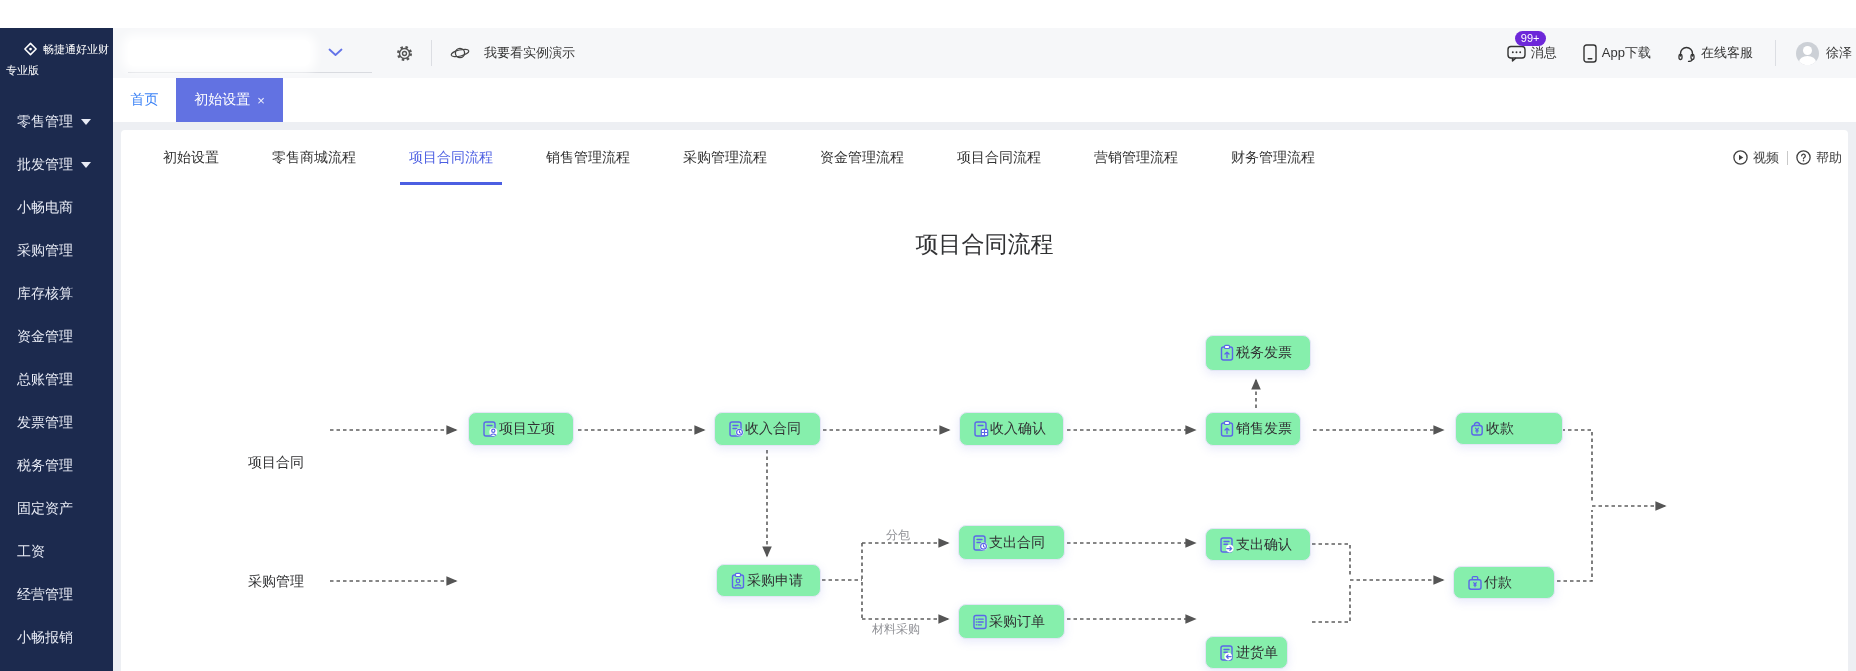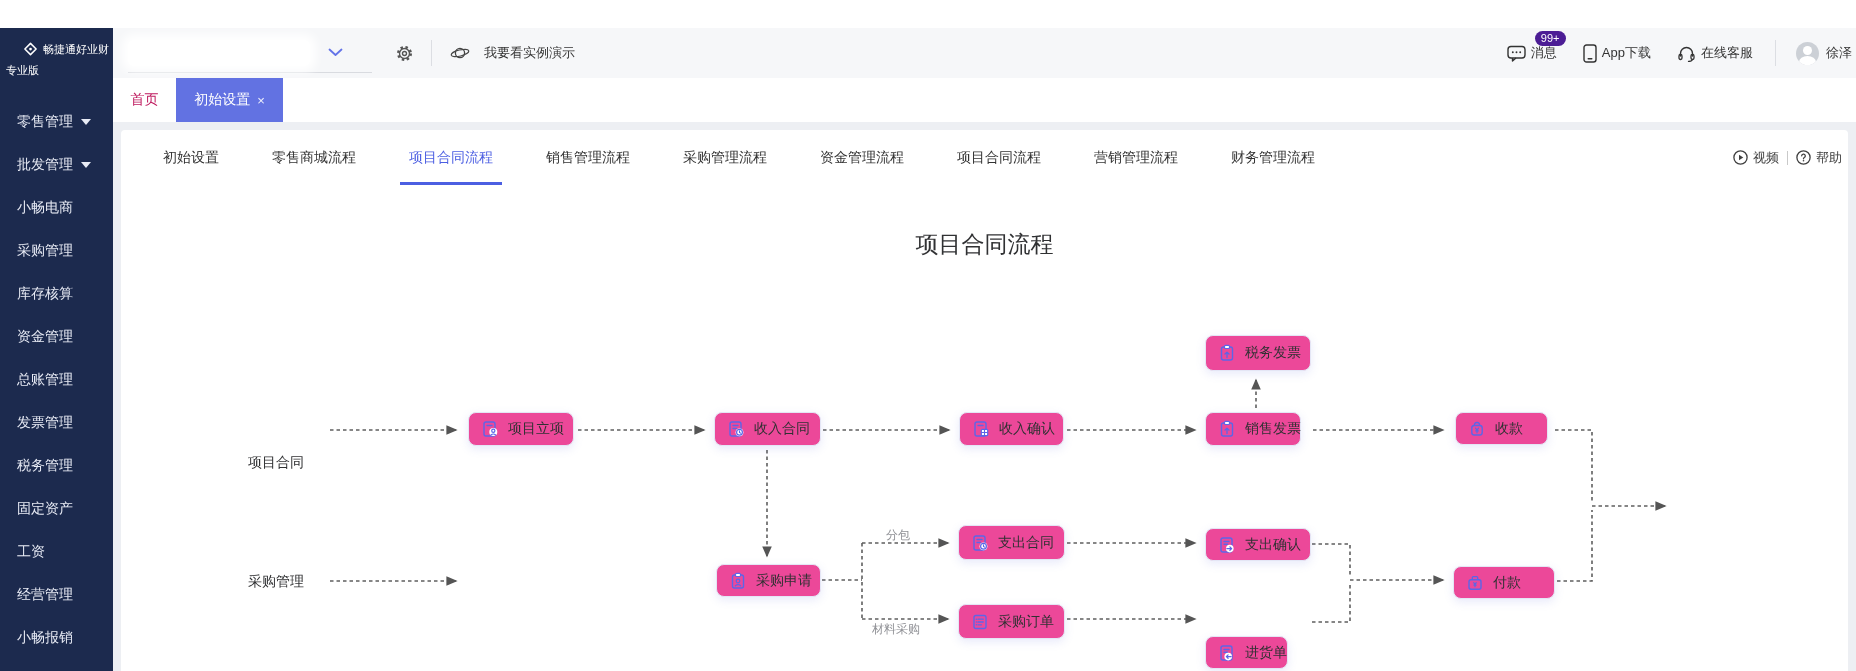--- a/index.html
+++ b/index.html
@@ -22,50 +22,50 @@
   
   .header { position:absolute; left:113px; top:28px; right:0; height:50px; background:#f6f7f9; display:flex; align-items:center; }
   .org-select { position:relative; width:244px; height:40px; margin-left:15px; border-bottom:1px solid #d9dbe0; display:flex; align-items:center; }
   .censor-blob { width:182px; height:26px; background:#fff; border-radius:6px; box-shadow:0 0 10px 6px rgba(255,255,255,.95); }
   .chevron { margin-left:18px; }
   .hdr-gear { margin-left:22px; cursor:pointer; }
   .hdr-div { width:1px; height:26px; background:#dcdee3; margin:0 18px 0 16px; }
   .demo { display:flex; align-items:center; gap:14px; font-size:13px; color:#333; cursor:pointer; }
   .hdr-right { margin-left:auto; display:flex; align-items:center; padding-right:4px; }
   .hdr-item { display:flex; align-items:center; gap:5px; font-size:13px; color:#333; margin-left:26px; cursor:pointer; position:relative; }
-  .badge { position:absolute; top:-13px; left:28px; background:#4c1d95; color:#fff; font-size:11px; line-height:15px; padding:0 6px; border-radius:8px; white-space:nowrap; }
+  .badge { position:absolute; top:-13px; left:8px; background:#6d28d9; color:#fff; font-size:11px; line-height:15px; padding:0 6px; border-radius:8px; white-space:nowrap; }
   .avatar { width:23px; height:23px; border-radius:50%; background:#ccd0d6; position:relative; overflow:hidden; margin-left:20px; }
   .avatar:before { content:""; position:absolute; left:7px; top:4px; width:9px; height:9px; border-radius:50%; background:#fff; }
   .avatar:after { content:""; position:absolute; left:3px; top:14px; width:17px; height:12px; border-radius:50%; background:#fff; }
   .user-name { font-size:13px; color:#333; margin-left:7px; white-space:nowrap; }
 
   
   .tabstrip { position:absolute; left:113px; top:78px; right:0; height:44px; background:#fff; display:flex; align-items:stretch; }
-  .tab-home { width:63px; display:flex; align-items:center; justify-content:center; font-size:14px; color:#be185d; cursor:pointer; }
+  .tab-home { width:63px; display:flex; align-items:center; justify-content:center; font-size:14px; color:#3b82f6; cursor:pointer; }
   .tab-active { width:107px; background:#6272e2; color:#fff; display:flex; align-items:center; justify-content:center; gap:7px; font-size:14px; cursor:pointer; }
   .tab-close { font-size:13px; line-height:1; opacity:.9; cursor:pointer; }
 
   
   .content { position:absolute; left:113px; top:122px; right:0; bottom:0; background:#edeff3; padding:8px 8px 0 8px; }
   .card { width:100%; height:100%; background:#fff; border-radius:4px 4px 0 0; position:relative; }
   .flowtabs { display:flex; align-items:center; gap:35px; height:55px; padding-left:33px; position:relative; }
   .ftab { font-size:14px; color:#333; height:55px; line-height:55px; padding:0 9px; cursor:pointer; white-space:nowrap; }
   .ftab.active { color:#4c5fe2; border-bottom:3px solid #4c5fe2; }
   .ft-right { position:absolute; right:6px; top:0; height:55px; display:flex; align-items:center; gap:8px; font-size:13px; color:#404040; }
   .ft-right .sep { width:1px; height:14px; background:#c9c9c9; }
   .ft-link { display:flex; align-items:center; gap:5px; cursor:pointer; }
 
   
   .diagram { position:absolute; left:0; top:0; width:1856px; height:671px; pointer-events:none; }
   .dg-title { position:absolute; left:113px; right:0; top:229px; text-align:center; font-size:23px; font-weight:500; color:#303133; }
   .wires { position:absolute; left:0; top:0; }
   .row-label { position:absolute; font-size:14px; font-weight:500; color:#303133; }
   .edge-label { position:absolute; font-size:12px; color:#8f9095; white-space:nowrap; }
-  .node { position:absolute; background:#ec4899; border:1px solid #e4e6f5; border-radius:8px;
-    box-shadow:0 3px 10px rgba(109,122,222,.16); display:flex; align-items:center; gap:9px;
+  .node { position:absolute; background:#86efac; border:1px solid #e4e6f5; border-radius:8px;
+    box-shadow:0 3px 10px rgba(109,122,222,.16); display:flex; align-items:center; 
     padding-left:12px; font-size:14px; color:#303133; pointer-events:auto; cursor:pointer; white-space:nowrap; }
   .node svg { flex:none; }
 </style>
 </head>
 <body>
 
 <div class="app">
   <div class="topstrip"></div>
 
   <aside class="sidebar">
@@ -287,21 +287,21 @@
       <span>收入确认</span>
     </div>
     <div class="node" style="left:1205px; top:412px; width:96px; height:34px;">
       <svg width="18" height="18" viewBox="0 0 18 18">
         <rect x="3.5" y="3" width="11" height="13" rx="2" fill="none" stroke="#5b66e8" stroke-width="1.4"></rect>
         <rect x="6.5" y="1.3" width="5" height="3.2" rx="1" fill="#fff" stroke="#5b66e8" stroke-width="1.2"></rect>
         <path d="M9 13.5 V8.2 M7 10 L9 8.2 L11 10" fill="none" stroke="#5b66e8" stroke-width="1.3" stroke-linecap="round" stroke-linejoin="round"></path>
       </svg>
       <span>销售发票</span>
     </div>
-    <div class="node" style="left:1455px; top:412px; width:93px; height:33px;">
+    <div class="node" style="left:1455px; top:412px; width:108px; height:33px;">
       <svg width="18" height="18" viewBox="0 0 18 18">
         <path d="M6.3 5.5 q0-3 2.7-3 q2.7 0 2.7 3" fill="none" stroke="#5b66e8" stroke-width="1.3"></path>
         <rect x="3.8" y="5.5" width="10.4" height="9.5" rx="2.6" fill="none" stroke="#5b66e8" stroke-width="1.4"></rect>
         <path d="M9 10 L7.5 8.2 M9 10 L10.5 8.2 M9 10 V12.8 M7.7 10.9 H10.3" fill="none" stroke="#5b66e8" stroke-width="1.2" stroke-linecap="round"></path>
       </svg>
       <span>收款</span>
     </div>
     <div class="node" style="left:1205px; top:335px; width:106px; height:36px;">
       <svg width="18" height="18" viewBox="0 0 18 18">
         <rect x="3.5" y="3" width="11" height="13" rx="2" fill="none" stroke="#5b66e8" stroke-width="1.4"></rect>

